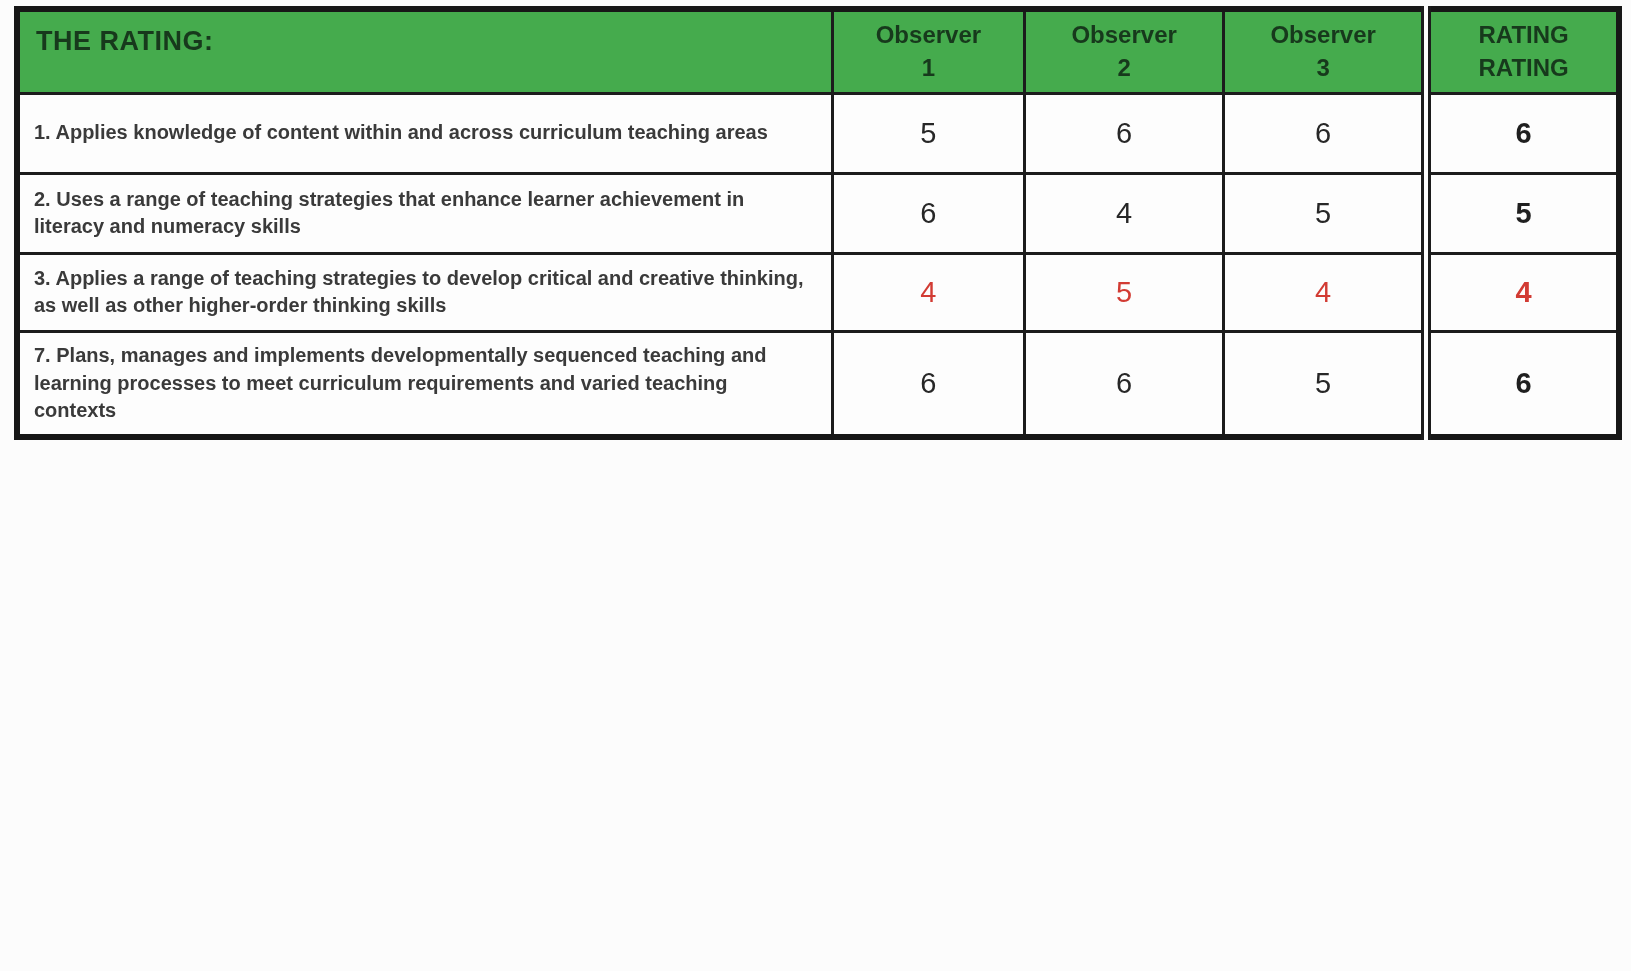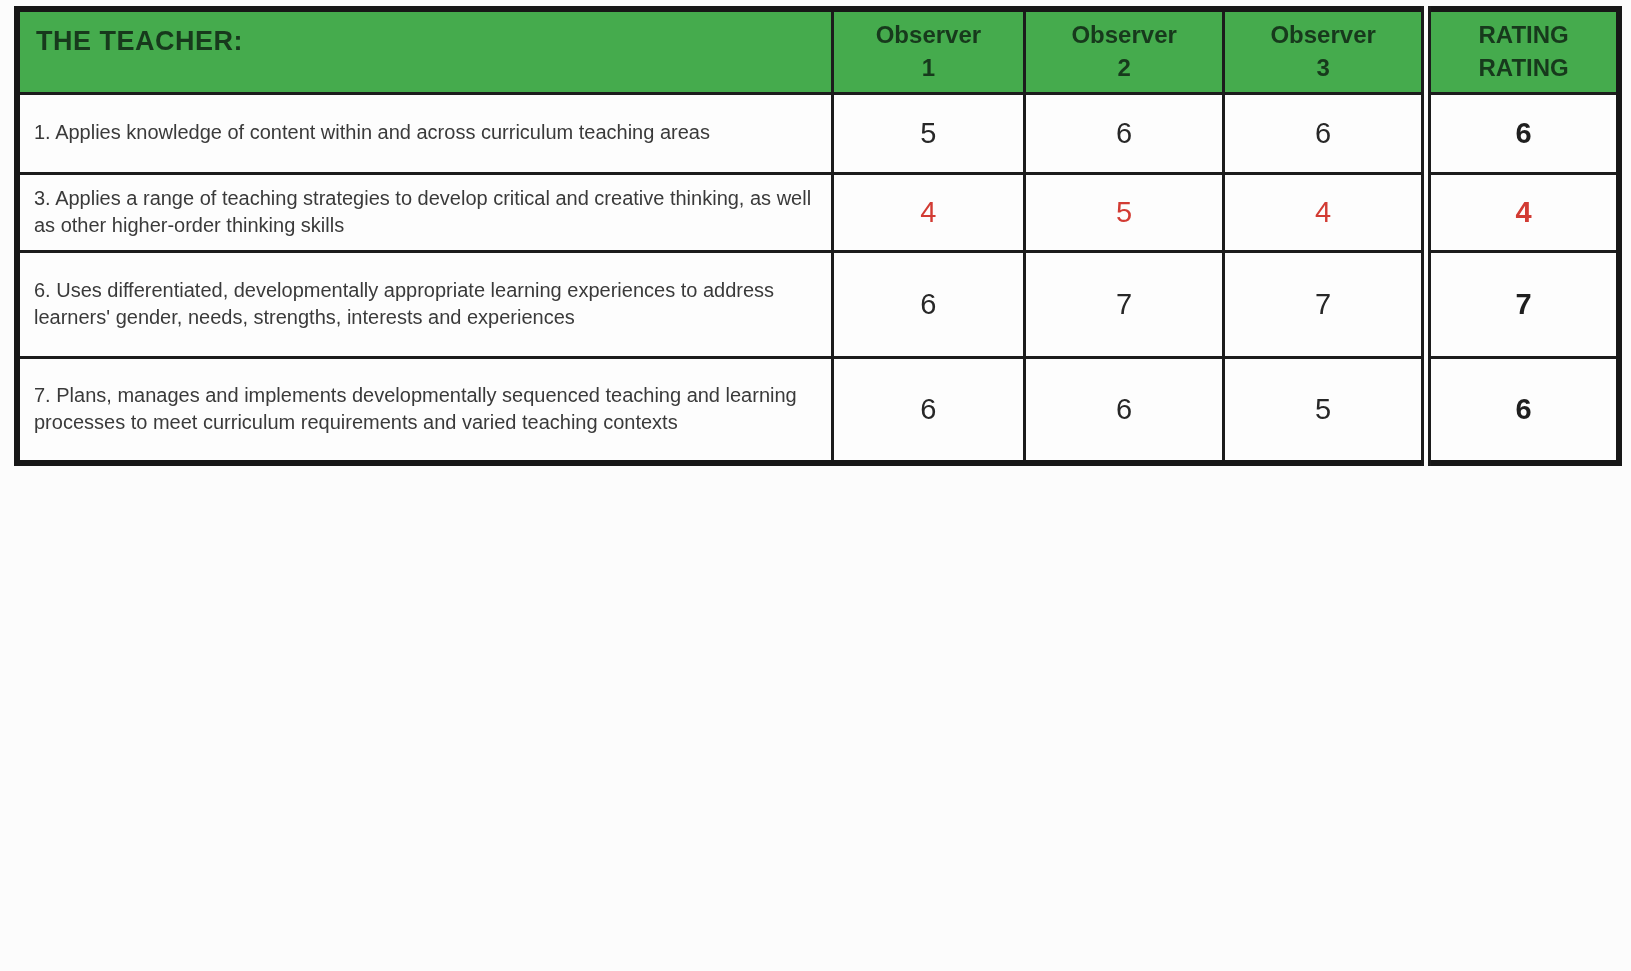--- a/index.html
+++ b/index.html
@@ -55,21 +55,21 @@
     padding: 4px 12px;
   }
   
   td.crit-cell {
     text-align: left;
     vertical-align: middle;
     padding: 8px 16px 8px 14px;
     font-size: 20px;
     line-height: 1.36;
     color: #3a3a3a;
-    font-weight: normal;
+    font-weight: bold;
   }
   td.val-cell {
     text-align: center;
     vertical-align: middle;
     font-size: 29px;
     color: #272727;
     font-weight: normal;
   }
   td.val-cell.agreed-col {
     font-weight: bold;
@@ -95,21 +95,21 @@
   <table class="rating-table">
     <colgroup>
       <col style="width: 812px;">
       <col style="width: 192px;">
       <col style="width: 198px;">
       <col style="width: 202px;">
       <col style="width: 192px;">
     </colgroup>
     <thead>
       <tr class="rh-head">
-        <th class="teacher-head">THE TEACHER:</th>
+        <th class="teacher-head">THE RATING:</th>
         <th class="obs-head">
           <span>Observer</span><br>
           <span>1</span>
         </th>
         <th class="obs-head">
           <span>Observer</span><br>
           <span>2</span>
         </th>
         <th class="obs-head">
           <span>Observer</span><br>
@@ -122,33 +122,33 @@
       </tr>
     </thead>
     <tbody>
       <tr class="rh-2a">
         <td class="crit-cell">1. Applies knowledge of content within and across curriculum teaching areas</td>
         <td class="val-cell">5</td>
         <td class="val-cell">6</td>
         <td class="val-cell">6</td>
         <td class="val-cell agreed-col">6</td>
       </tr>
+      <tr class="rh-2a">
+        <td class="crit-cell">2. Uses a range of teaching strategies that enhance learner achievement in literacy and numeracy skills</td>
+        <td class="val-cell">6</td>
+        <td class="val-cell">4</td>
+        <td class="val-cell">5</td>
+        <td class="val-cell agreed-col">5</td>
+      </tr>
       <tr class="rh-2b highlight">
         <td class="crit-cell">3. Applies a range of teaching strategies to develop critical and creative thinking, as well as other higher-order thinking skills</td>
         <td class="val-cell">4</td>
         <td class="val-cell">5</td>
         <td class="val-cell">4</td>
         <td class="val-cell agreed-col">4</td>
-      </tr>
-      <tr class="rh-3">
-        <td class="crit-cell">6. Uses differentiated, developmentally appropriate learning experiences to address learners' gender, needs, strengths, interests and experiences</td>
-        <td class="val-cell">6</td>
-        <td class="val-cell">7</td>
-        <td class="val-cell">7</td>
-        <td class="val-cell agreed-col">7</td>
       </tr>
       <tr class="rh-3">
         <td class="crit-cell">7. Plans, manages and implements developmentally sequenced teaching and learning processes to meet curriculum requirements and varied teaching contexts</td>
         <td class="val-cell">6</td>
         <td class="val-cell">6</td>
         <td class="val-cell">5</td>
         <td class="val-cell agreed-col">6</td>
       </tr>
     </tbody>
   </table>

